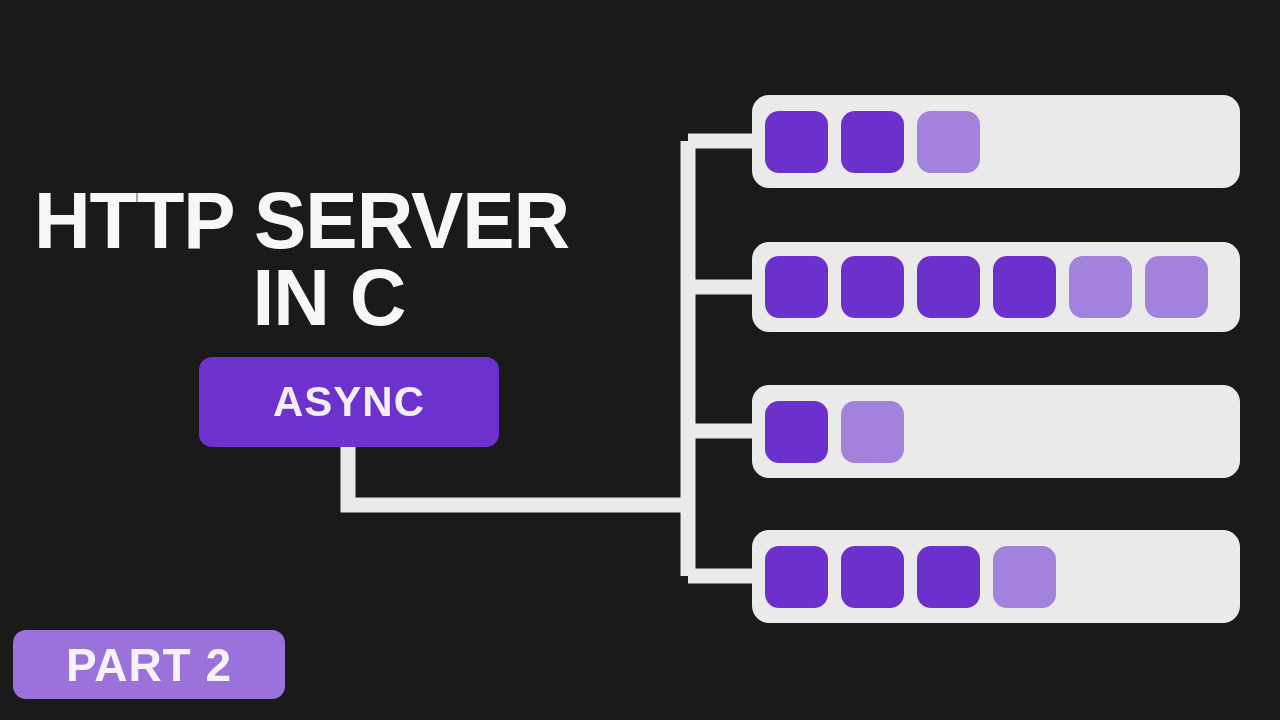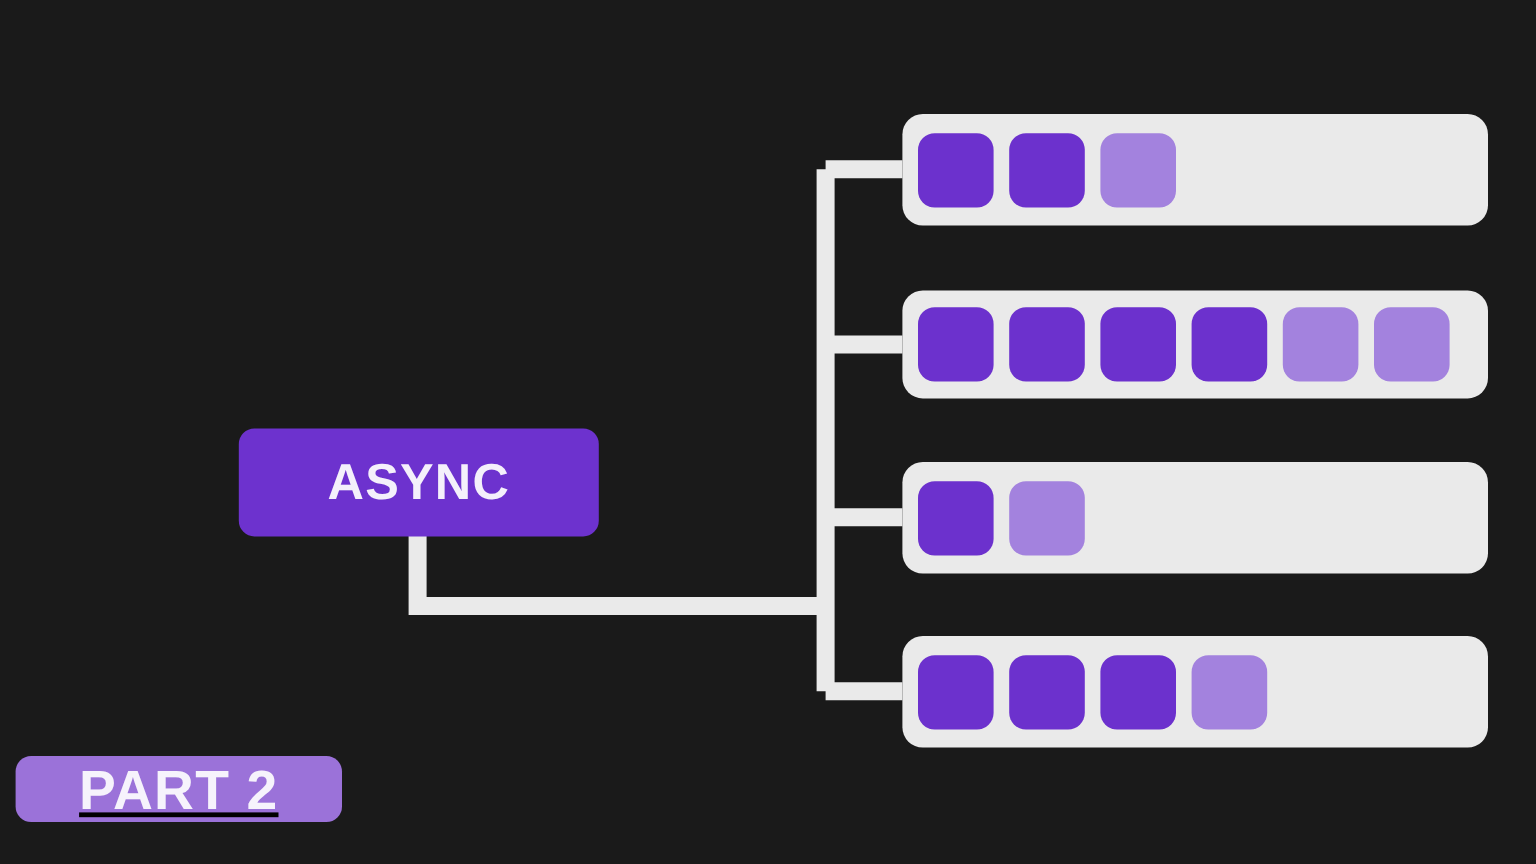--- a/index.html
+++ b/index.html
@@ -61,27 +61,26 @@
     font-size: 42px;
     letter-spacing: 1px;
   }
 
   
   .part-badge {
     position: absolute;
     left: 13px;
     top: 630px;
     width: 272px;
-    height: 55px;
+    height: 69px;
     background: #9b72d9;
     border-radius: 13px;
     display: flex;
     align-items: center;
     justify-content: center;
-    text-decoration: underline;
   }
   .part-badge .lbl {
     color: #f6f3fc;
     font-family: "Liberation Sans", sans-serif;
     font-weight: bold;
     font-size: 46px;
     letter-spacing: 1px;
   }
 
   
@@ -131,20 +130,24 @@
       <path d="M688,287 L752,287"></path>
 
       <path d="M688,431 L752,431"></path>
 
       <path d="M688,576 L752,576"></path>
 
       <path d="M348,424 L348,505 L688,505"></path>
     </g>
   </svg>
 
+  <div class="title-block">
+    <div class="title-line l1">HTTP SERVER</div>
+    <div class="title-line l2">IN C</div>
+  </div>
 
   <div class="async-badge">
     <span class="lbl">ASYNC</span>
   </div>
 
   <div class="part-badge">
     <span class="lbl">PART 2</span>
   </div>
 
   <div id="bars">

